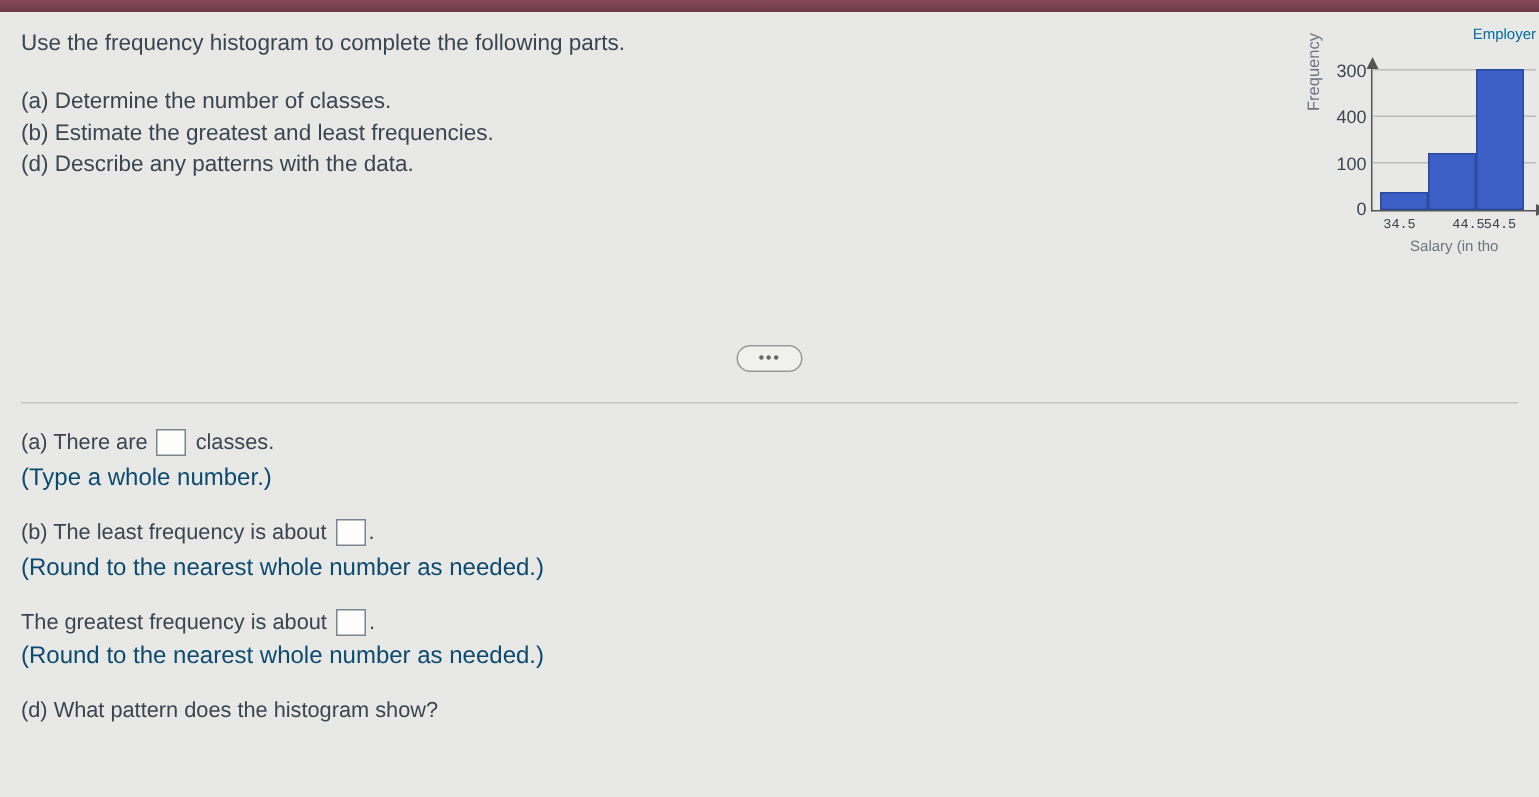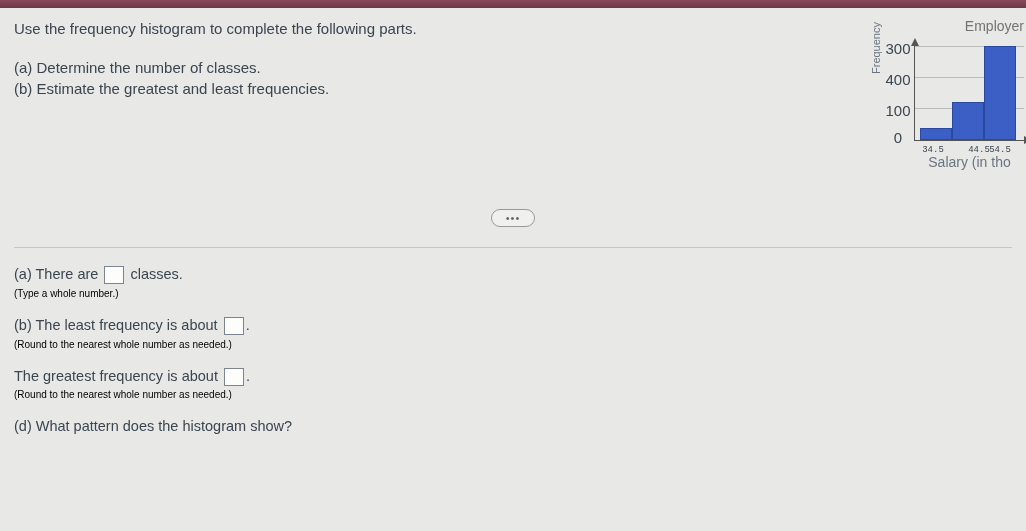--- a/index.html
+++ b/index.html
@@ -35,22 +35,22 @@
       position: absolute;
       right: 0;
       top: 10px;
       width: 150px;
       height: 160px;
     }
     .chart-title {
       position: absolute;
       right: 2px;
       top: 0;
-      font-size: 14px;
-      color: #737373;
+      font-size: 10px;
+      color: #0369a1;
       margin-left: 32px;
     }
     .ylabel {
       position: absolute;
       left: 0;
       top: 50%;
       transform: rotate(-90deg) translateX(30px);
       transform-origin: left center;
       font-size: 11px;
       color: #6a7580;
@@ -60,24 +60,24 @@
       left: 38px;
       top: 28px;
       width: 110px;
       height: 95px;
       border-left: 1.5px solid #555;
       border-bottom: 1.5px solid #555;
     }
     .y-tick {
       position: absolute;
       left: -30px;
-      font-size: 15px;
+      font-size: 12px;
       color: #3a4550;
       width: 26px;
-      text-align: center;
+      text-align: right;
     }
     .grid-line {
       position: absolute;
       left: 0;
       right: 0;
       height: 1px;
       background: #bbb;
     }
     .x-tick {
       position: absolute;
@@ -85,21 +85,21 @@
       font-size: 9px;
       color: #3a4550;
       transform: translateX(-50%);
       font-family: Liberation Mono, monospace;
     }
     .xlabel {
       position: absolute;
       bottom: -30px;
       left: 50%;
       transform: translateX(-50%);
-      font-size: 14px;
+      font-size: 10px;
       color: #6a7580;
       white-space: nowrap;
     }
     .bar {
       position: absolute;
       bottom: 0;
       background: #3b5fc4;
       border: 1px solid #2a4aa0;
     }
     .arrow-y {
@@ -153,36 +153,37 @@
     .input-box {
       display: inline-block;
       width: 20px;
       height: 18px;
       border: 1.5px solid #7a8590;
       background: #fdfdfb;
       vertical-align: middle;
       margin: 0 2px;
     }
     .hint {
-      font-size: 10px;
-      color: #000000;
+      font-size: 16px;
+      color: #0c4a6e;
     }
   </style>
 </head>
 <body>
 
 <div class="top-bar"></div>
 
 <div class="content">
 
   <div class="prompt-text">Use the frequency histogram to complete the following parts.</div>
 
   <div class="parts-list">
     <div>(a) Determine the number of classes.</div>
     <div>(b) Estimate the greatest and least frequencies.</div>
+    <div>(d) Describe any patterns with the data.</div>
   </div>
 
   <div class="chart-container">
     <div class="chart-title">Employer</div>
     <div class="ylabel">Frequency</div>
     <div class="plot-area">
       <div class="arrow-y"></div>
       <div class="arrow-x"></div>
       <div class="grid-line" style="top:0"></div>
       <div class="grid-line" style="top:33%"></div>

